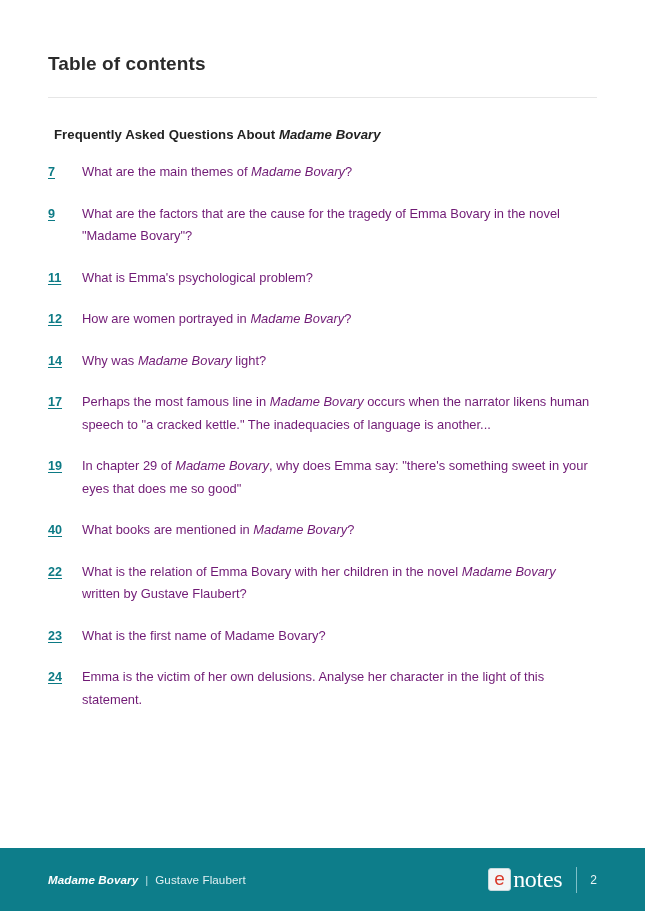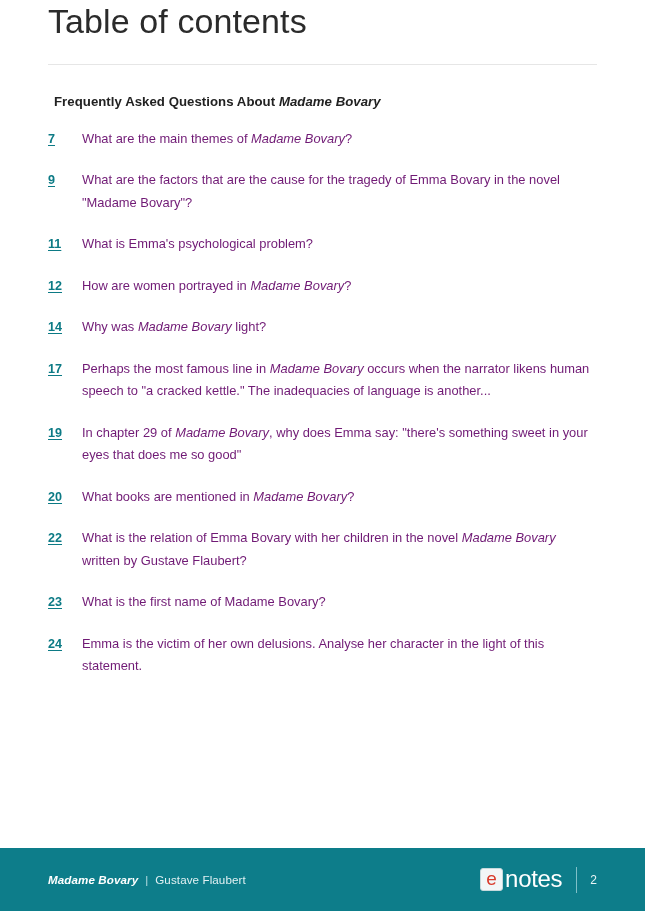--- a/index.html
+++ b/index.html
@@ -25,22 +25,23 @@
   }
 
   
   .content {
     padding: 0 48px;
     box-sizing: border-box;
   }
 
   .page-title {
     margin: 0;
-    font-size: 34px;
-    font-weight: 400;
+    padding-top: 52px;
+    font-size: 19px;
+    font-weight: 700;
     line-height: 1.25;
     color: #2b2b2b;
     letter-spacing: 0.1px;
   }
 
   .title-rule {
     margin-top: 21px;
     height: 1px;
     background: #e6e6e6;
     width: 549px;
@@ -165,20 +166,21 @@
   }
 
   .logo-word {
     color: #ffffff;
     font-size: 24px;
     font-weight: 400;
     line-height: 1;
     margin-left: 2px;
     letter-spacing: -0.3px;
     padding-bottom: 2px;
+    font-family: Liberation Serif, serif;
   }
 
   .logo-bar {
     width: 1px;
     height: 26px;
     background: #7fc0c8;
     margin: 0 13px 0 14px;
   }
 
   .page-number {
@@ -224,21 +226,21 @@
         </div>
         <div class="toc-item">
           <span class="toc-num">17</span>
           <span class="toc-text"><span>Perhaps the most famous line in </span><em>Madame Bovary</em><span> occurs when the narrator likens human speech to "a cracked kettle." The inadequacies of language is another...</span></span>
         </div>
         <div class="toc-item">
           <span class="toc-num">19</span>
           <span class="toc-text"><span>In chapter 29 of </span><em>Madame Bovary</em><span>, why does Emma say: "there's something sweet in your eyes that does me so good"</span></span>
         </div>
         <div class="toc-item">
-          <span class="toc-num">20</span>
+          <span class="toc-num">40</span>
           <span class="toc-text"><span>What books are mentioned in </span><em>Madame Bovary</em><span>?</span></span>
         </div>
         <div class="toc-item">
           <span class="toc-num">22</span>
           <span class="toc-text"><span>What is the relation of Emma Bovary with her children in the novel </span><em>Madame Bovary</em><span> written by Gustave Flaubert?</span></span>
         </div>
         <div class="toc-item">
           <span class="toc-num">23</span>
           <span class="toc-text"><span>What is the first name of Madame Bovary?</span></span>
         </div>

